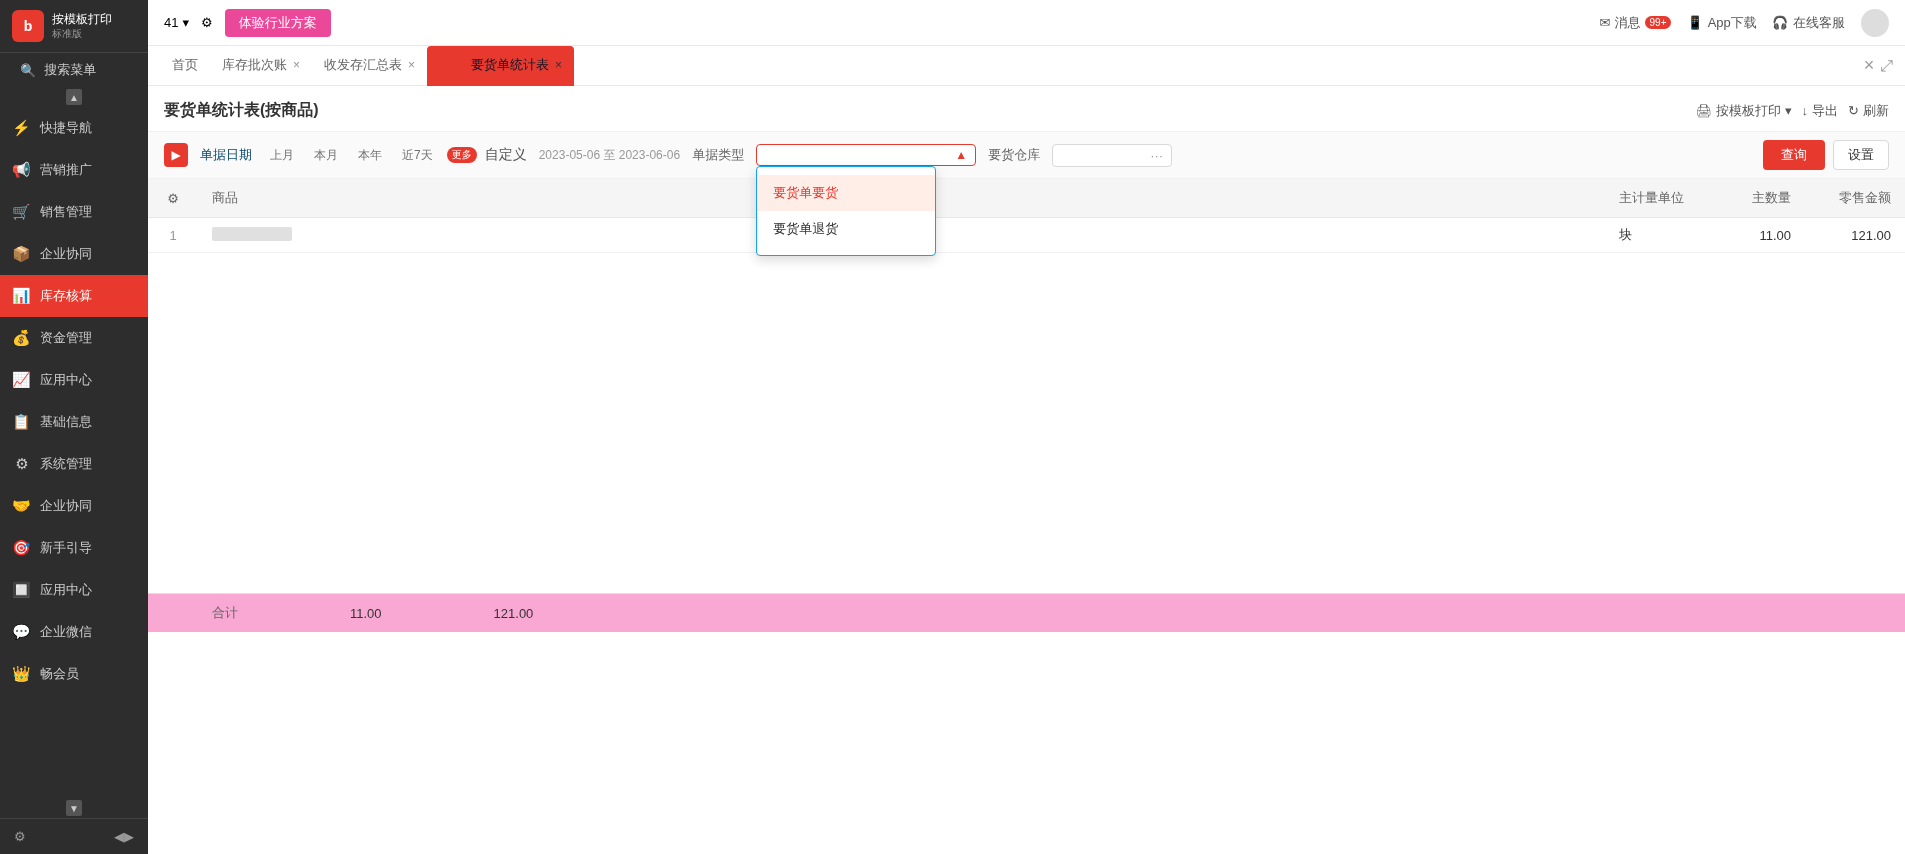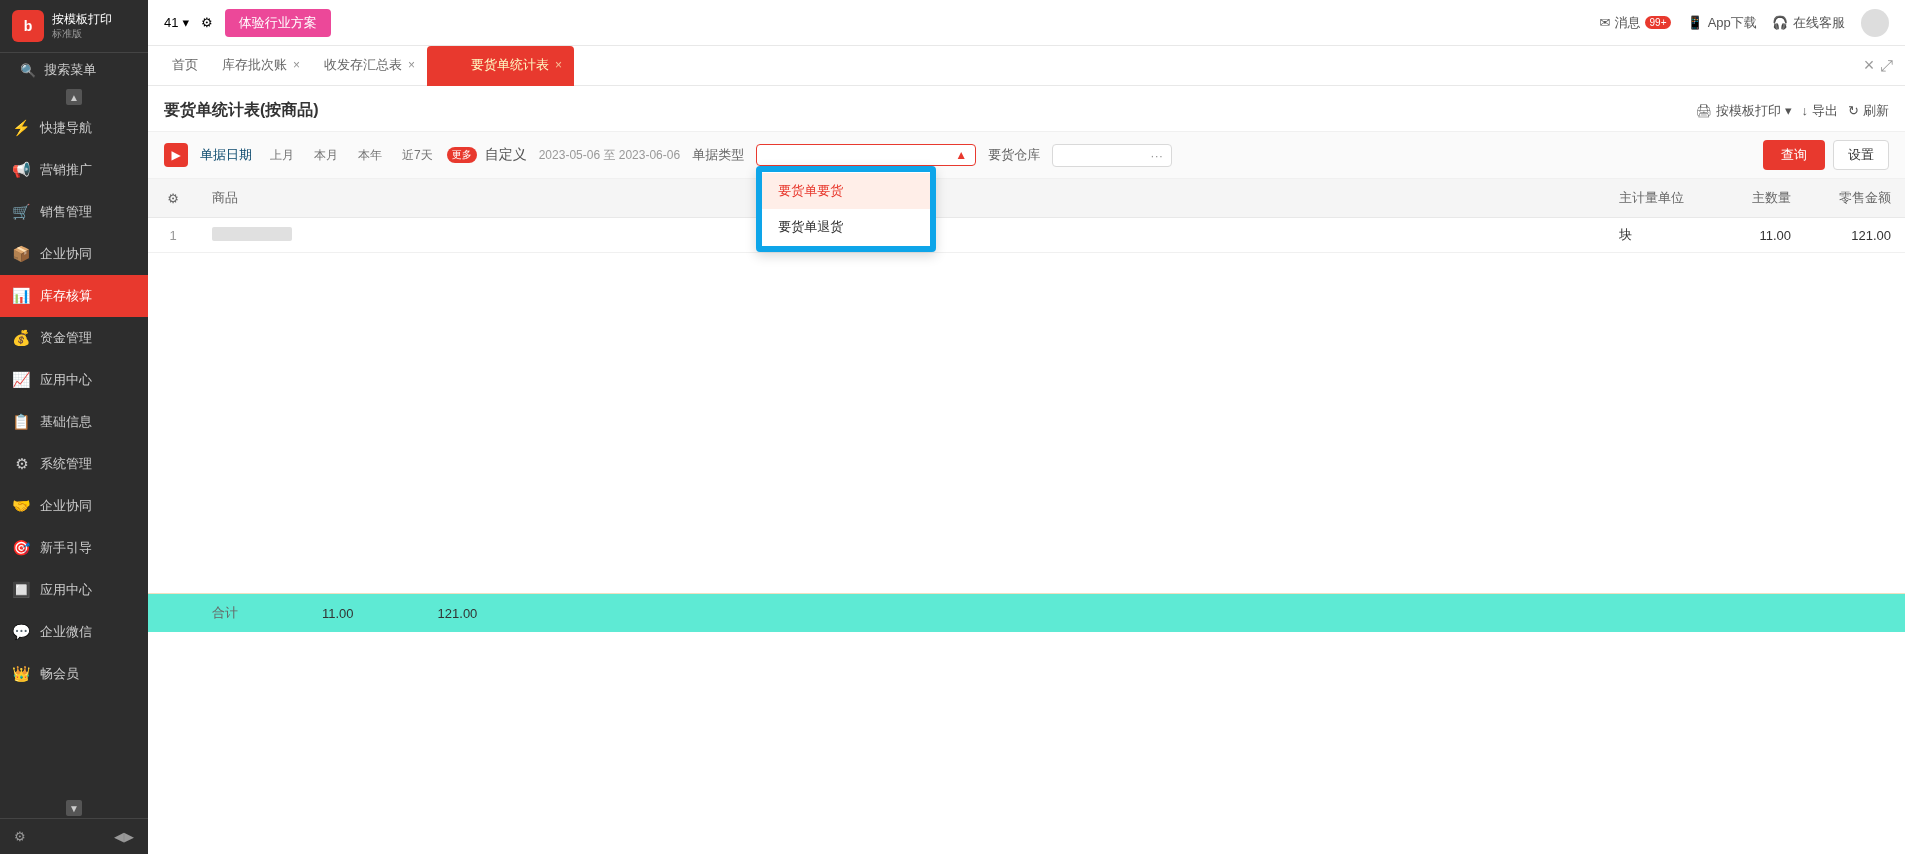--- a/index.html
+++ b/index.html
@@ -30,21 +30,21 @@
     .store-selector { display: flex; align-items: center; gap: 4px; cursor: pointer; }
     .header-trial-btn { background: #ec4899; color: white; border: none; padding: 5px 14px; border-radius: 4px; font-size: 13px; cursor: pointer; }
     .header-right { display: flex; align-items: center; gap: 16px; font-size: 13px; color: #555; }
     .header-right-item { display: flex; align-items: center; gap: 4px; cursor: pointer; }
     .badge { background: #e8392e; color: white; border-radius: 8px; padding: 1px 5px; font-size: 10px; }
     .avatar { width: 28px; height: 28px; background: #ddd; border-radius: 50%; }
 
     
     .tabs-bar { background: #fff; border-bottom: 1px solid #e8e8e8; display: flex; align-items: center; padding: 0 12px; height: 40px; flex-shrink: 0; }
     .tab { display: flex; align-items: center; padding: 0 12px; height: 40px; font-size: 13px; color: #666; cursor: pointer; border-bottom: 2px solid transparent; white-space: nowrap; }
-    .tab.active { color: #fef9c3; background: #e8392e; border-radius: 4px 4px 0 0; padding-left: 44px; }
+    .tab.active { color: #0f172a; background: #e8392e; border-radius: 4px 4px 0 0; padding-left: 44px; }
     .tab-close { margin-left: 6px; font-size: 12px; opacity: 0.7; }
     .tab-expand { margin-left: auto; display: flex; align-items: center; gap: 6px; color: #999; font-size: 16px; cursor: pointer; }
 
     
     .page-content { flex: 1; background: #f5f5f5; overflow: auto; }
     .page-inner { background: #fff; margin: 0; min-height: 100%; }
     .page-header { display: flex; align-items: center; justify-content: space-between; padding: 14px 16px 10px; }
     .page-title { font-size: 16px; font-weight: bold; color: #333; }
     .page-actions { display: flex; align-items: center; gap: 10px; }
     .action-btn { display: flex; align-items: center; gap: 4px; font-size: 13px; color: #555; cursor: pointer; background: none; border: none; }
@@ -59,41 +59,41 @@
     .date-custom { font-size: 14px; color: #555; cursor: pointer; }
     .date-range-text { font-size: 12px; color: #999; }
     .filter-type-label { color: #666; font-size: 13px; white-space: nowrap; }
     .filter-select { display: flex; align-items: center; border: 1px solid #e8392e; border-radius: 4px; padding: 3px 8px; min-width: 200px; cursor: pointer; position: relative; background: #fff; }
     .filter-select-text { flex: 1; font-size: 13px; color: #333; }
     .filter-chevron { color: #e8392e; font-size: 12px; }
     .filter-warehouse-label { color: #666; font-size: 13px; }
     .filter-warehouse { display: flex; align-items: center; gap: 4px; min-width: 160px; }
     .query-btn { background: #e8392e; color: white; border: none; padding: 5px 18px; border-radius: 4px; font-size: 13px; cursor: pointer; }
     .set-btn { background: white; color: #333; border: 1px solid #d9d9d9; padding: 5px 14px; border-radius: 4px; font-size: 13px; cursor: pointer; }
-    .dropdown-menu { position: absolute; background: white; border: 6px solid #0ea5e9; border-radius: 4px; box-shadow: 0 4px 12px rgba(0,0,0,0.15); z-index: 200; min-width: 180px; padding: 1px 0; }
+    .dropdown-menu { position: absolute; background: white; border: 1px solid #0ea5e9; border-radius: 4px; box-shadow: 0 4px 12px rgba(0,0,0,0.15); z-index: 200; min-width: 180px; padding: 8px 0; }
     .dropdown-item { padding: 9px 16px; font-size: 13px; color: #333; cursor: pointer; }
     .dropdown-item.selected { background: #ffeee8; color: #e8392e; }
     .dropdown-wrapper { position: relative; }
 
     
     .table-container { overflow: auto; }
     table { width: 100%; border-collapse: collapse; font-size: 13px; }
     thead tr { background: #f5f5f5; }
     th { padding: 10px 14px; text-align: left; color: #666; font-weight: normal; border-bottom: 1px solid #e8e8e8; white-space: nowrap; }
     td { padding: 8px 14px; border-bottom: 1px solid #f0f0f0; color: #333; }
     .col-num { width: 50px; text-align: center; }
     .col-goods { min-width: 180px; }
     .col-unit { width: 100px; }
     .col-qty { width: 100px; text-align: right; }
     .col-amount { width: 100px; text-align: right; }
     .num-cell { text-align: center; color: #999; }
     .goods-placeholder { display: inline-block; width: 80px; height: 14px; background: #e0e0e0; border-radius: 2px; }
 
     
-    .table-footer { background: #5eead4; border-top: 1px solid #f0e0c0; padding: 10px 14px; display: flex; align-items: center; gap: 84px; font-size: 13px; }
+    .table-footer { background: #f9a8d4; border-top: 1px solid #f0e0c0; padding: 10px 14px; display: flex; align-items: center; gap: 112px; font-size: 13px; }
     .footer-label { color: #666; padding-left: 50px; }
     .footer-val { color: #333; font-weight: 500; }
   </style>
 </head>
 <body>
 
 <div class="sidebar">
   <div class="sidebar-logo">
     <div class="sidebar-logo-icon">
       <span>b</span>

